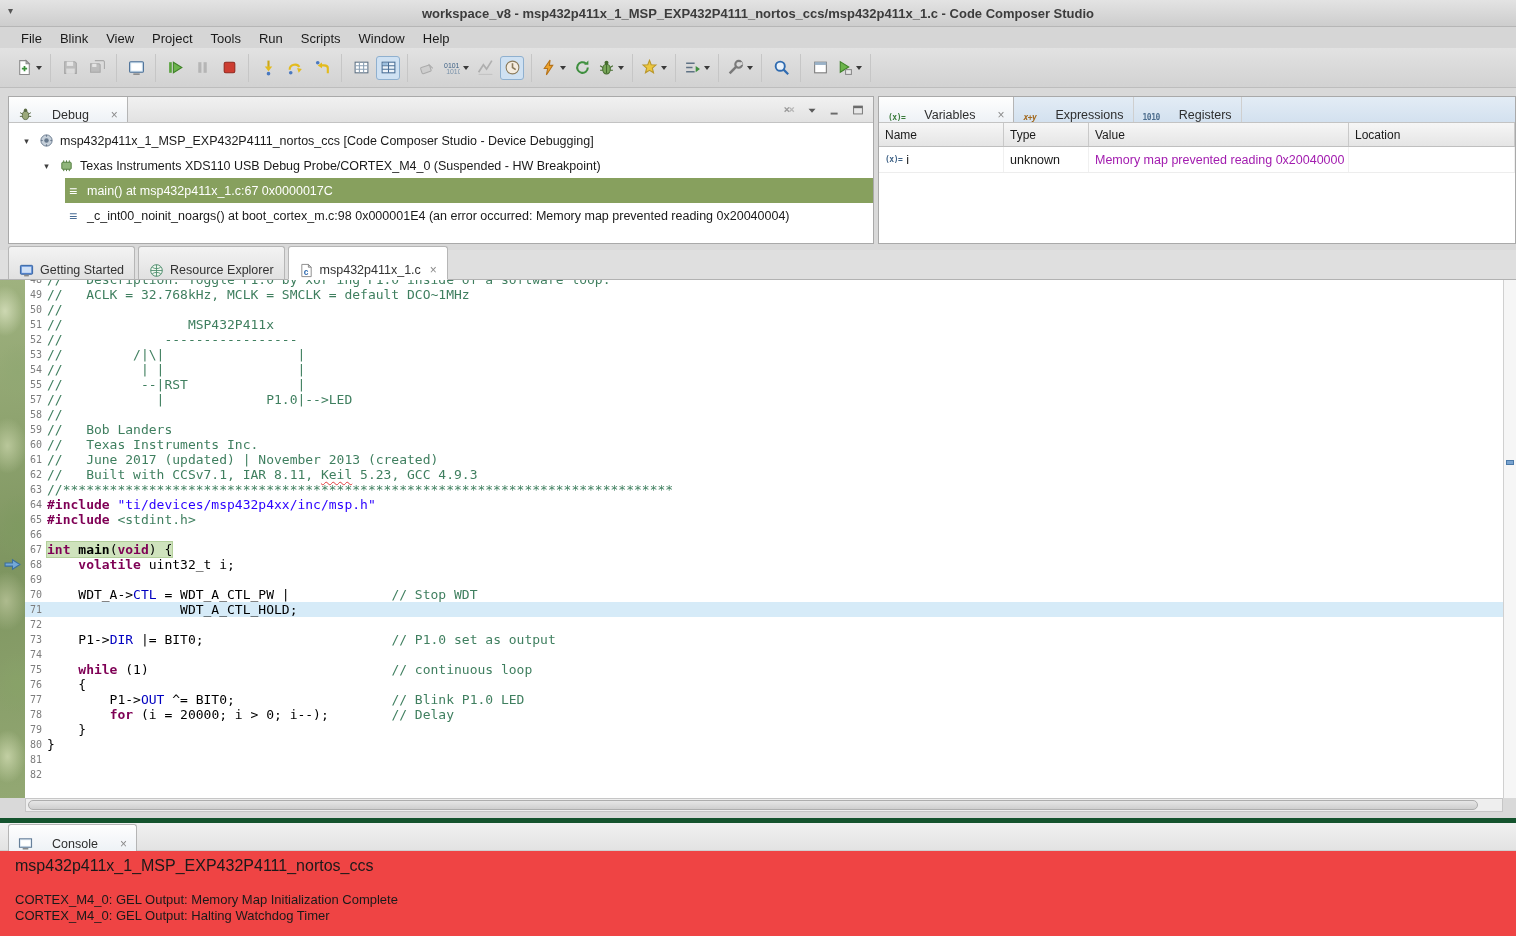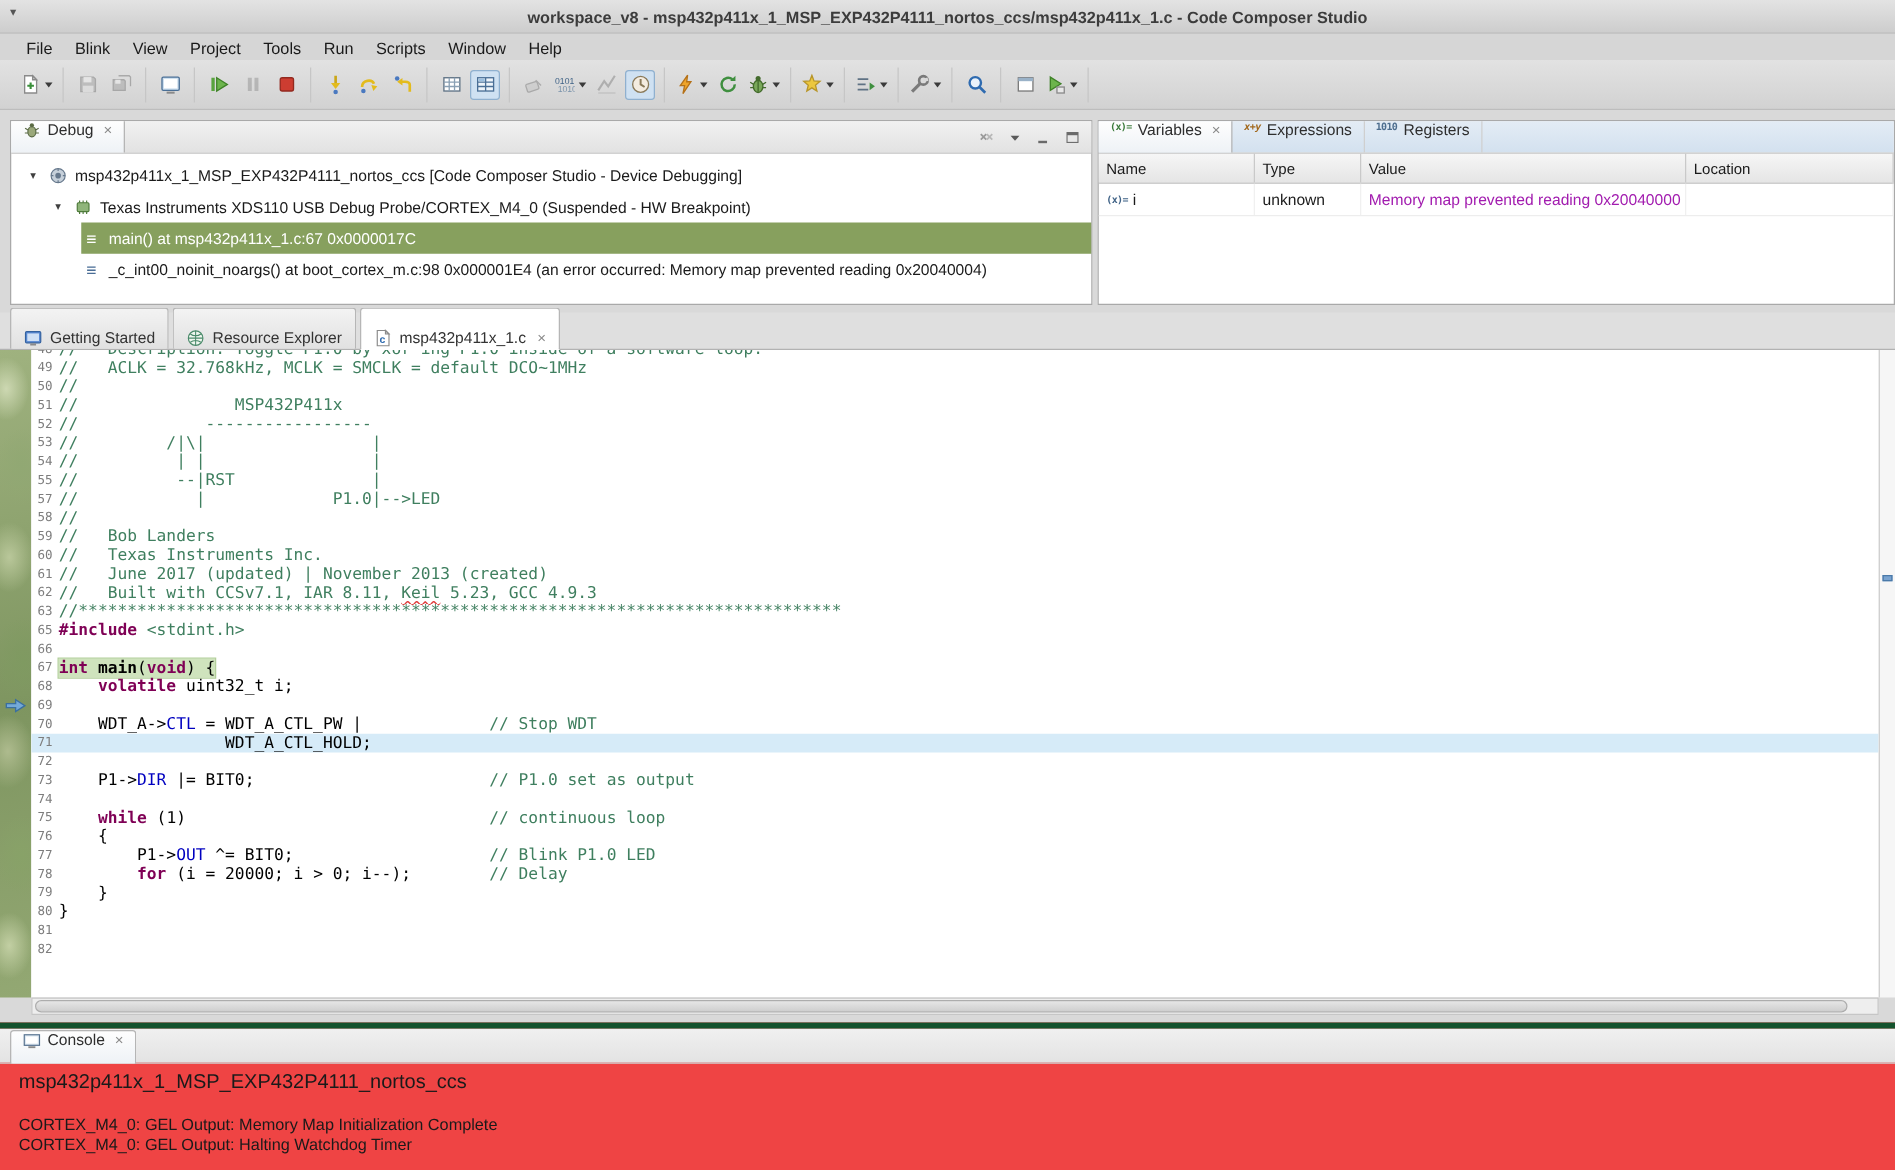--- a/index.html
+++ b/index.html
@@ -18,21 +18,21 @@
 .tbtn svg{width:17px;height:17px}
 .tbtn.disabled{filter:grayscale(1);opacity:.45}
 .tbtn.pressed{background:#cfe1f2;border-color:#8fb0cf}
 .caret{width:0;height:0;border-left:3.5px solid transparent;border-right:3.5px solid transparent;border-top:4px solid #3a3a3a;margin-left:3px}
 
 .panel{position:absolute;background:#fff;border:1px solid #a9a9a9}
 .debug-panel{left:8px;top:96px;width:866px;height:148px}
 .vars-panel{left:878px;top:96px;width:638px;height:148px}
 .panel-tabs{height:26px;background:linear-gradient(#f1f1f1,#e2e2e2);border-bottom:1px solid #c3c3c3;display:flex;align-items:stretch;position:relative}
 .panel-tabs.vars{background:linear-gradient(#e3ecf5,#d3e1ef)}
-.ptab{display:flex;align-items:flex-start;gap:5px;padding:0 9px;font-size:12.5px;color:#2e2e2e;border-right:1px solid #cfcfcf}
+.ptab{display:flex;align-items:flex-end;gap:19px;padding:0 9px;font-size:12.5px;color:#2e2e2e;border-right:1px solid #cfcfcf}
 .ptab.active{background:linear-gradient(#fefefe,#eef2f6);border-right:1px solid #b5b5b5}
 .pticon svg{width:15px;height:15px}
 .closex{color:#8a8a8a;font-size:12px;margin-left:3px}
 .panel-hicons{position:absolute;right:8px;top:0;height:26px;display:flex;align-items:center;gap:9px}
 .hicon svg{width:14px;height:14px}
 .tree{padding-top:5px;font-size:12.5px}
 .trow{height:25px;display:flex;align-items:center;gap:6px;white-space:nowrap;overflow:hidden}
 .trow.sel{background:#87a05e;color:#fff}
 .twisty{font-size:9px;color:#3f3f3f;width:11px;text-align:center}
 .ticon{width:16px;height:16px;flex:none;display:flex;align-items:center;justify-content:center}
@@ -458,20 +458,21 @@
         <div class="cl"><span class="gut">53</span><span class="ct"><span class="tk-cmt">//         /|\|                 |</span></span></div>
         <div class="cl"><span class="gut">54</span><span class="ct"><span class="tk-cmt">//          | |                 |</span></span></div>
         <div class="cl"><span class="gut">55</span><span class="ct"><span class="tk-cmt">//          --|RST              |</span></span></div>
         <div class="cl"><span class="gut">57</span><span class="ct"><span class="tk-cmt">//            |             P1.0|--&gt;LED</span></span></div>
         <div class="cl"><span class="gut">58</span><span class="ct"><span class="tk-cmt">//</span></span></div>
         <div class="cl"><span class="gut">59</span><span class="ct"><span class="tk-cmt">//   Bob Landers</span></span></div>
         <div class="cl"><span class="gut">60</span><span class="ct"><span class="tk-cmt">//   Texas Instruments Inc.</span></span></div>
         <div class="cl"><span class="gut">61</span><span class="ct"><span class="tk-cmt">//   June 2017 (updated) | November 2013 (created)</span></span></div>
         <div class="cl"><span class="gut">62</span><span class="ct"><span class="tk-cmt">//   Built with CCSv7.1, IAR 8.11, </span><span class="tk-cmt sq">Keil</span><span class="tk-cmt"> 5.23, GCC 4.9.3</span></span></div>
         <div class="cl"><span class="gut">63</span><span class="ct"><span class="tk-cmt">//******************************************************************************</span></span></div>
+        <div class="cl"><span class="gut">64</span><span class="ct"><span class="tk-dir">#include</span><span class="tk-pl"> </span><span class="tk-str">"ti/devices/msp432p4xx/inc/msp.h"</span></span></div>
         <div class="cl"><span class="gut">65</span><span class="ct"><span class="tk-dir">#include</span><span class="tk-pl"> </span><span class="tk-inc">&lt;stdint.h&gt;</span></span></div>
         <div class="cl"><span class="gut">66</span><span class="ct"></span></div>
         <div class="cl"><span class="gut">67</span><span class="ct"><span class="hl-frame"><span class="tk-kw">int</span><span class="tk-pl"> </span><span class="tk-fnb">main</span><span class="tk-pl">(</span><span class="tk-kw">void</span><span class="tk-pl">) {</span></span></span></div>
         <div class="cl"><span class="gut">68</span><span class="ct"><span class="tk-pl">    </span><span class="tk-kw">volatile</span><span class="tk-pl"> uint32_t i;</span></span></div>
         <div class="cl"><span class="gut">69</span><span class="ct"></span></div>
         <div class="cl"><span class="gut">70</span><span class="ct"><span class="tk-pl">    WDT_A-&gt;</span><span class="tk-fld">CTL</span><span class="tk-pl"> = WDT_A_CTL_PW |             </span><span class="tk-cmt">// Stop WDT</span></span></div>
         <div class="cl hl-line"><span class="gut">71</span><span class="ct"><span class="tk-pl">                 WDT_A_CTL_HOLD;</span></span></div>
         <div class="cl"><span class="gut">72</span><span class="ct"></span></div>
         <div class="cl"><span class="gut">73</span><span class="ct"><span class="tk-pl">    P1-&gt;</span><span class="tk-fld">DIR</span><span class="tk-pl"> |= BIT0;                        </span><span class="tk-cmt">// P1.0 set as output</span></span></div>
         <div class="cl"><span class="gut">74</span><span class="ct"></span></div>

